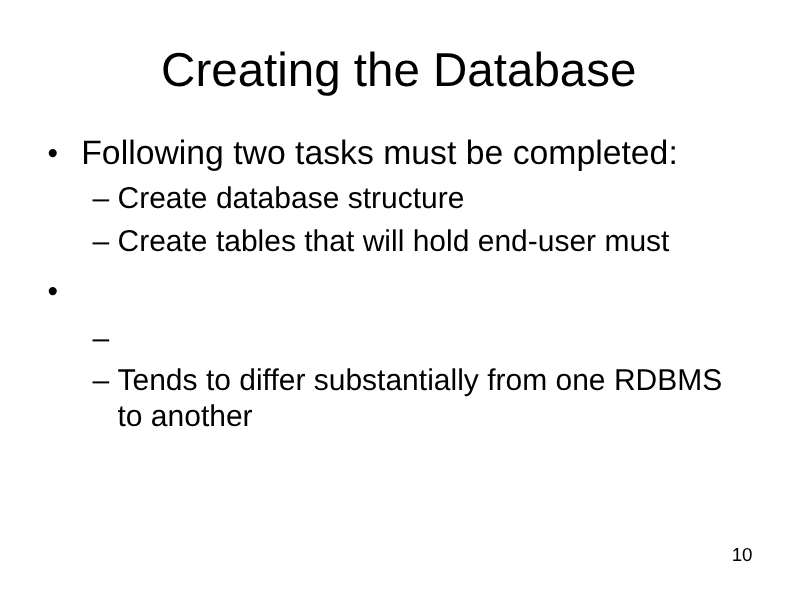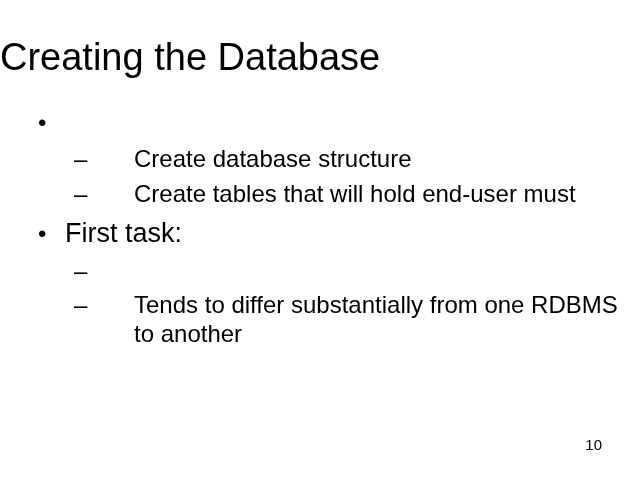--- a/index.html
+++ b/index.html
@@ -12,20 +12,21 @@
     width: 638px;
     height: 478px;
     background: #ffffff;
     color: #000000;
     font-family: "Liberation Sans", sans-serif;
     overflow: hidden;
   }
   .slide-title {
     margin: 0;
     padding-top: 36px;
+    text-align: center;
     font-size: 38px;
     font-weight: 400;
     line-height: 1.15;
   }
   .content {
     margin-top: 26px;
   }
   .li1 {
     display: flex;
     align-items: flex-start;
@@ -45,21 +46,20 @@
     font-size: 24px;
     line-height: 1.2;
     margin: 6px 0 6px 74px;
   }
   .li2 .marker {
     flex: none;
     width: 20px;
   }
   .li2 .text {
     max-width: 505px;
-    margin-left: 40px;
   }
   .page-number {
     position: absolute;
     right: 36px;
     bottom: 26px;
     font-size: 15px;
     line-height: 1;
     margin-top: 32px;
   }
 </style>
@@ -67,35 +67,35 @@
 <body>
 
 <div class="slide">
 
   <h1 class="slide-title">Creating the Database</h1>
 
   <div class="content">
 
     <div class="li1">
       <span class="marker">•</span>
+      <span class="text">Following two tasks must be completed:</span>
     </div>
 
     <div class="li2">
       <span class="marker">–</span>
       <span class="text">Create database structure</span>
     </div>
 
     <div class="li2">
       <span class="marker">–</span>
       <span class="text">Create tables that will hold end-user must</span>
     </div>
 
     <div class="li1">
       <span class="marker">•</span>
-      <span class="text">First task:</span>
     </div>
 
     <div class="li2">
       <span class="marker">–</span>
     </div>
 
     <div class="li2">
       <span class="marker">–</span>
       <span class="text">Tends to differ substantially from one RDBMS to another</span>
     </div>

